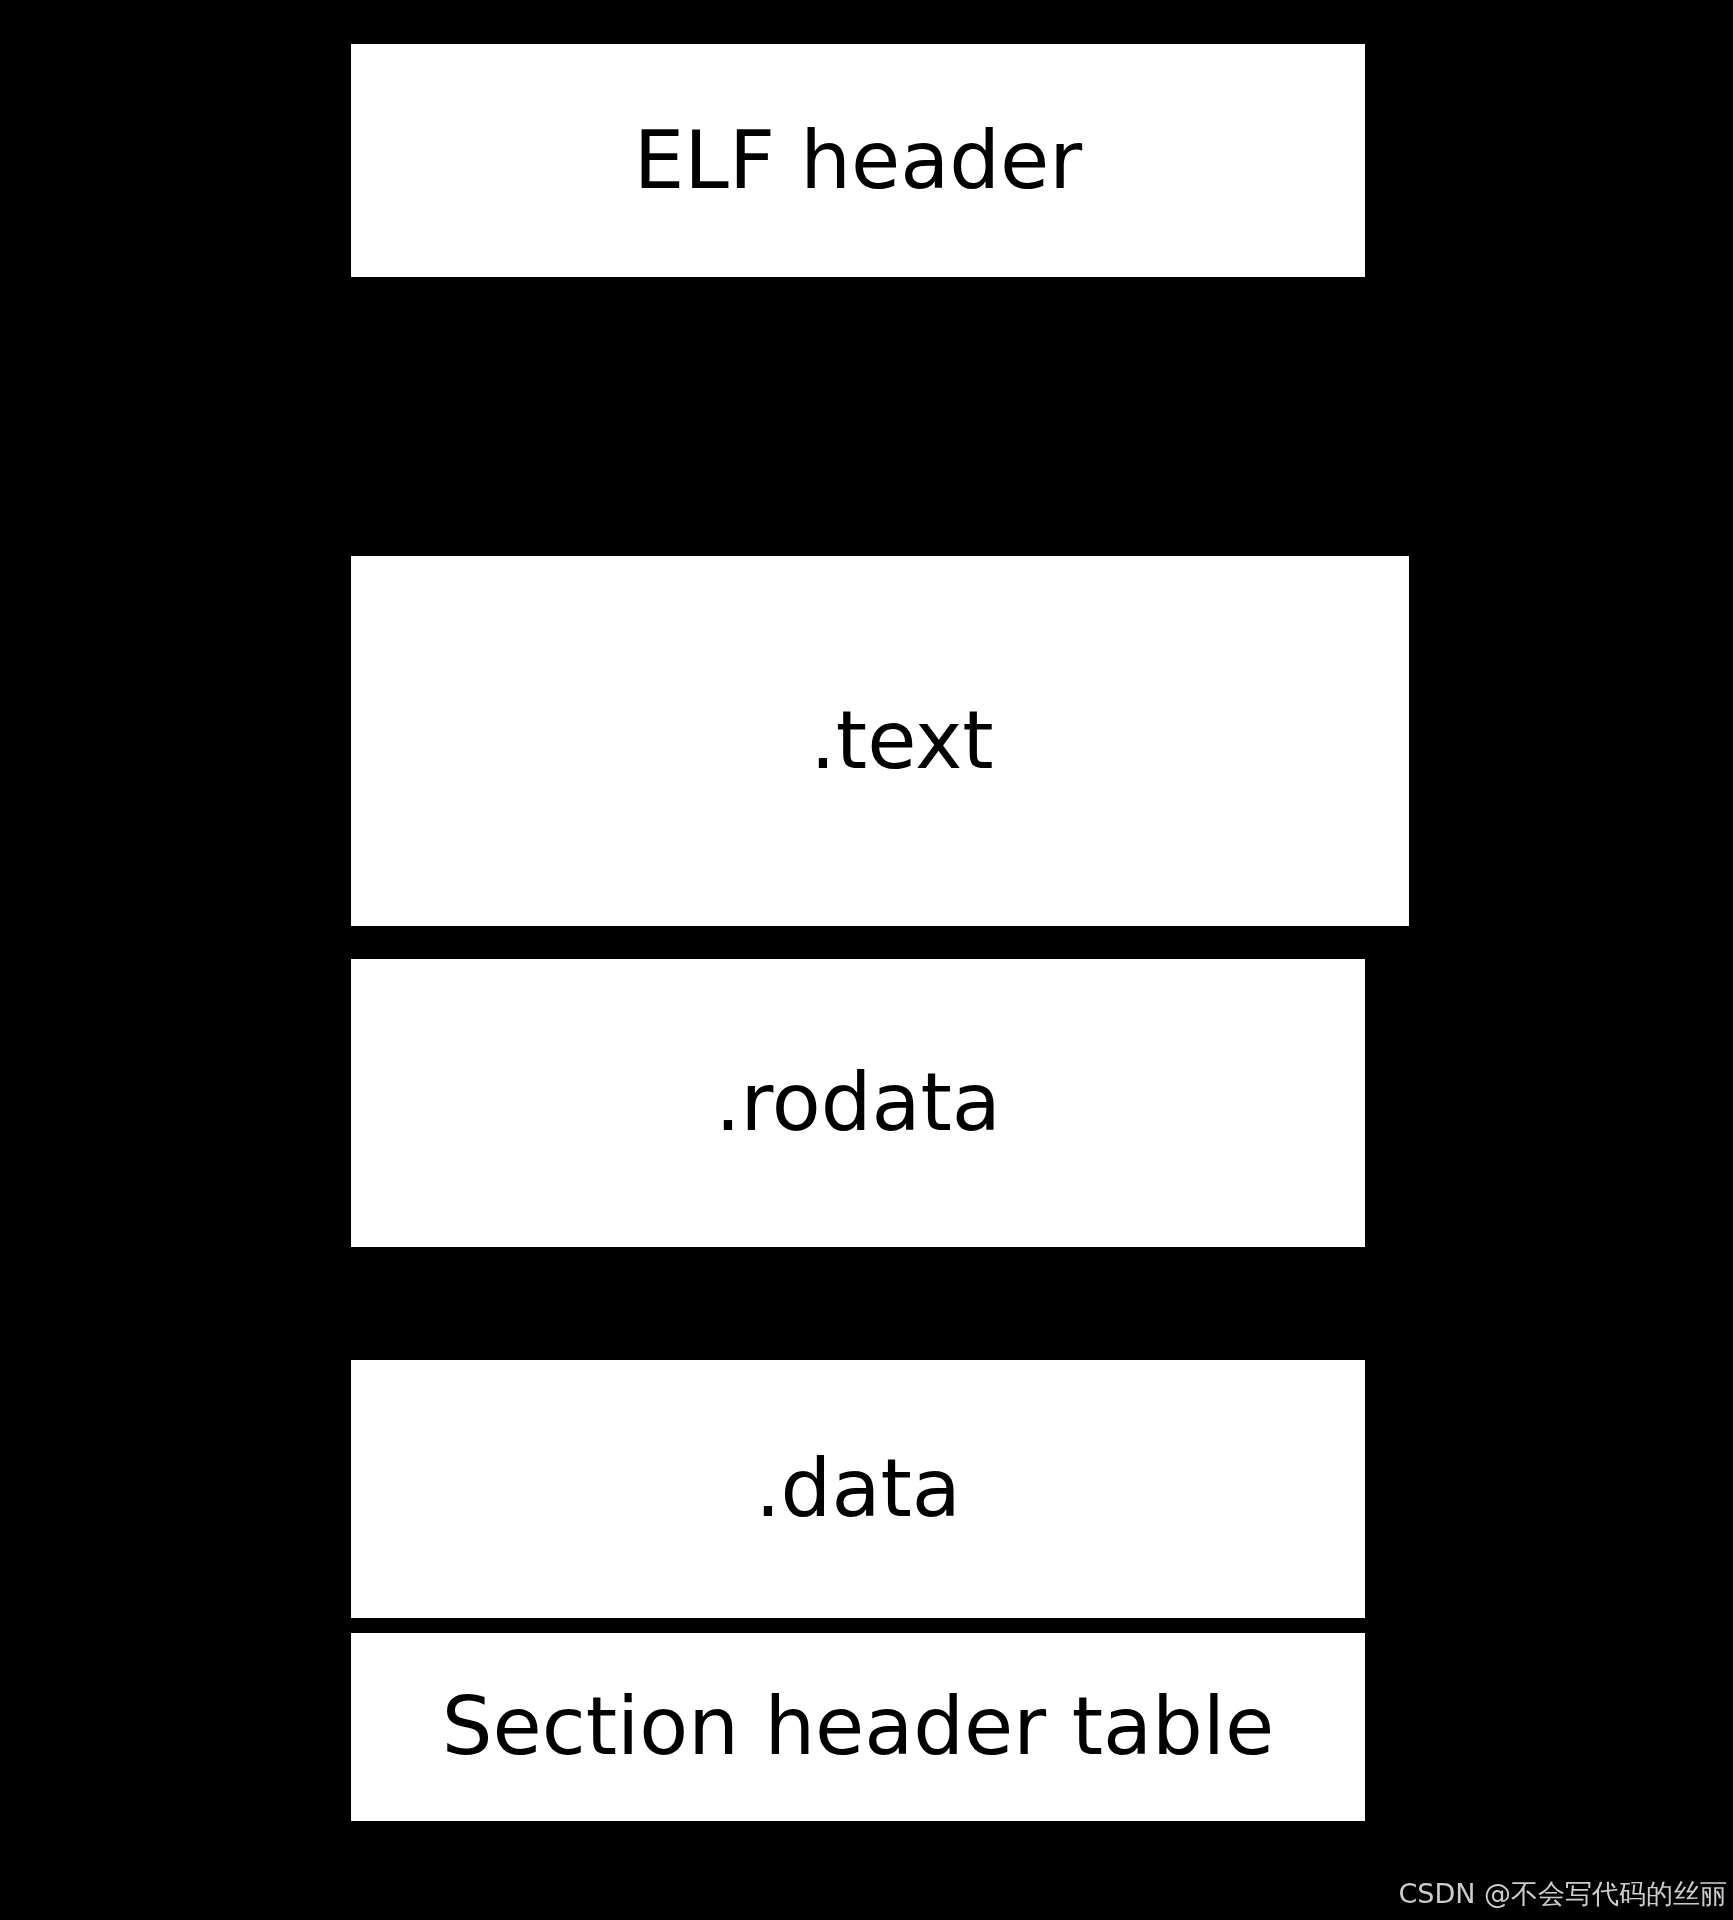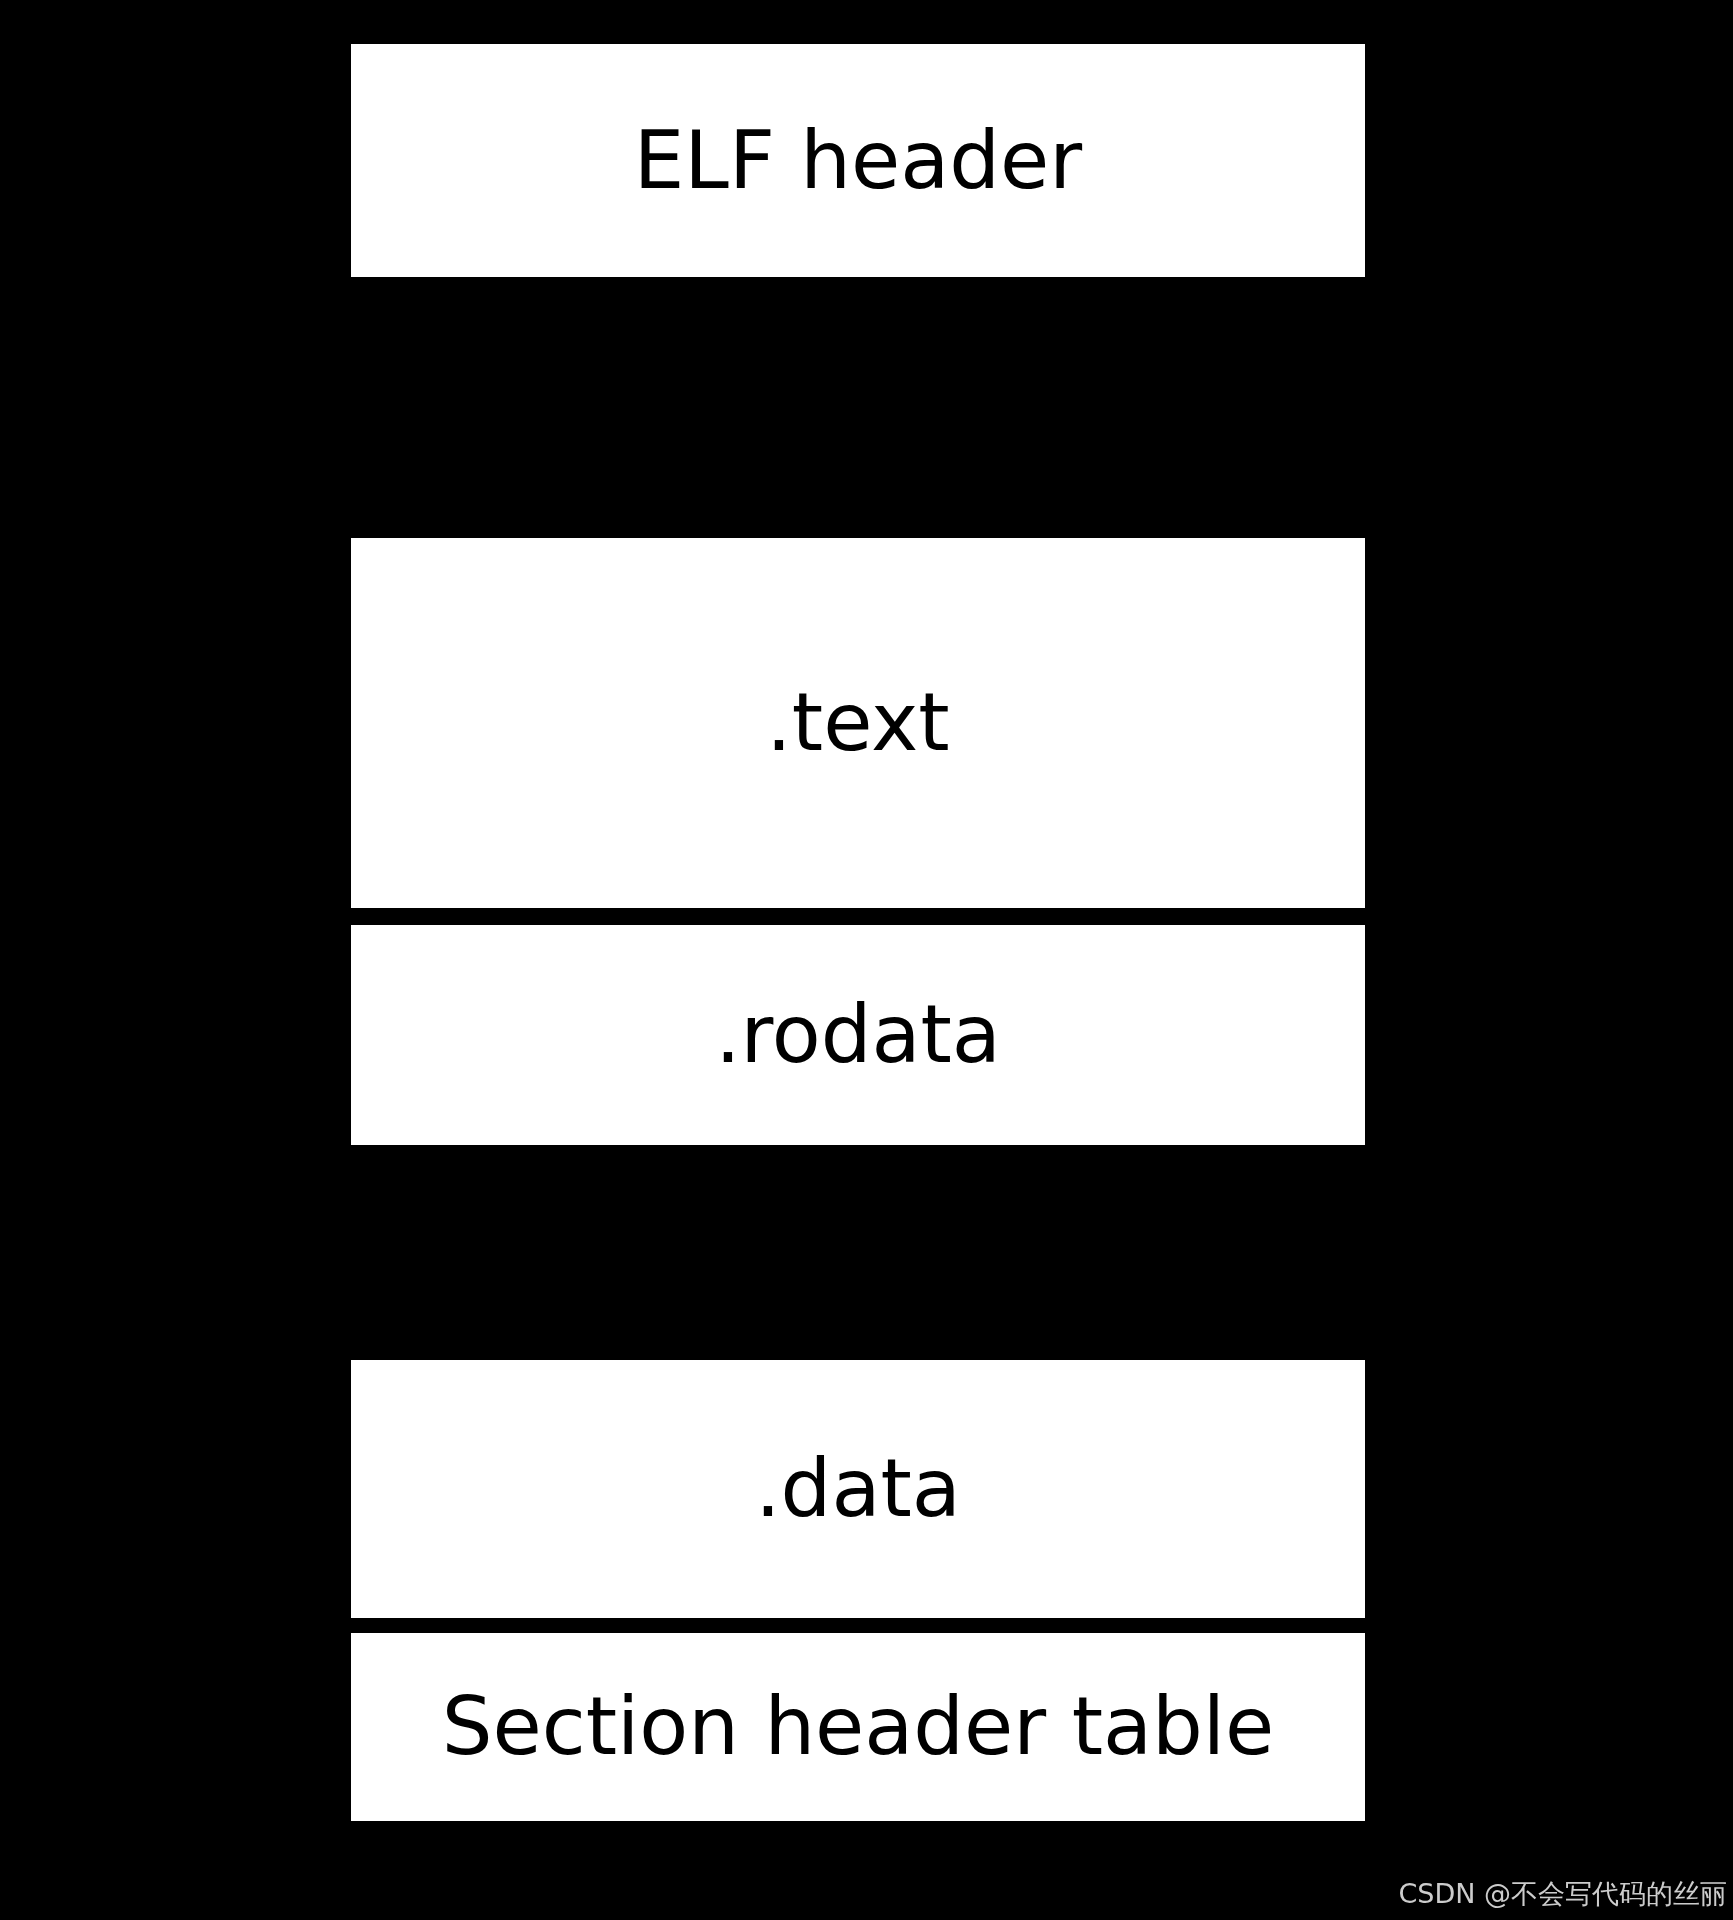--- a/index.html
+++ b/index.html
@@ -23,22 +23,22 @@
     color: #000000;
     display: flex;
     align-items: center;
     justify-content: center;
     font-size: 80px;
     line-height: 1;
     white-space: nowrap;
   }
   #box-elf-header            { top: 44px;   height: 233px; }
   #box-program-header-table  { top: 290px;  height: 233px; }
-  #box-text-section          { top: 538px;  height: 370px; }
-  #box-rodata-section        { top: 925px;  height: 220px; text-align: center; }
+  #box-text-section          { top: 556px;  height: 370px; padding-left: 44px; }
+  #box-rodata-section        { top: 959px;  height: 288px; text-align: center; }
   #box-data-section          { top: 1360px; height: 258px; }
   #box-section-header-table  { top: 1633px; height: 188px; }
   .watermark {
     position: absolute;
     right: 6px;
     top: 1880px;
     font-size: 27px;
     line-height: 1;
     color: #cccccc;
     white-space: nowrap;

